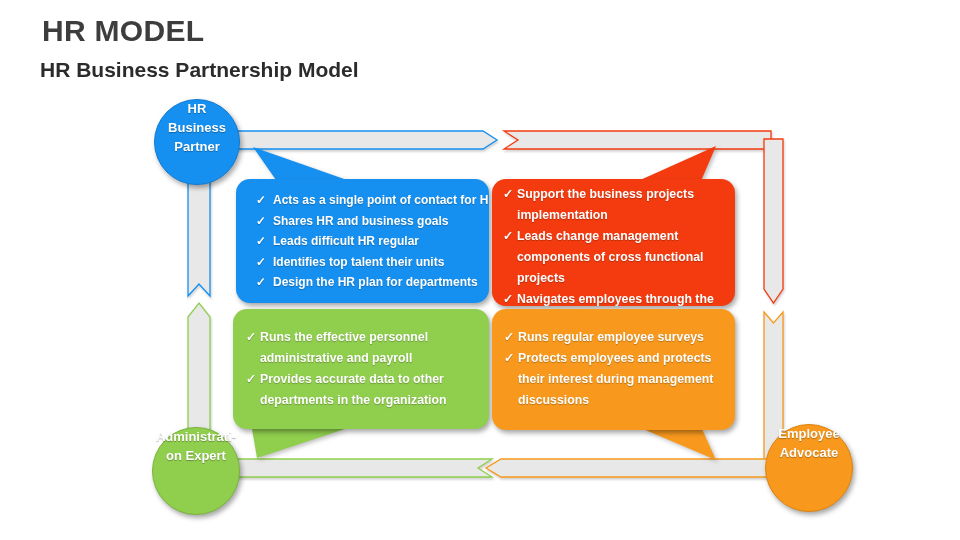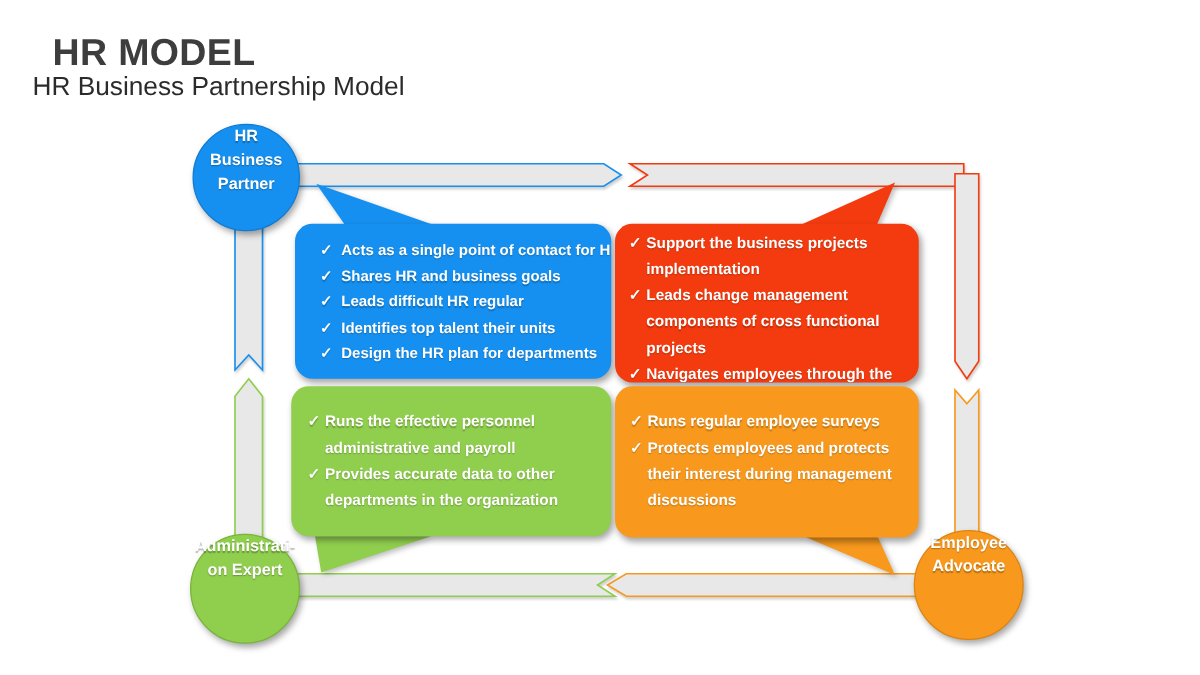--- a/index.html
+++ b/index.html
@@ -5,25 +5,24 @@
   * { margin:0; padding:0; box-sizing:border-box; }
   html,body { background:#888; }
   .slide {
     position:relative; width:960px; height:540px; background:#ffffff;
     overflow:hidden; font-family:"Liberation Sans", sans-serif;
   }
   .title {
     position:absolute; left:42px; top:14px;
     font-size:30px; font-weight:bold; color:var(--title-text);
     letter-spacing:0.3px;
-    margin-top:12px;
   }
   .subtitle {
-    position:absolute; left:26px; top:58px;
-    font-size:21px; font-weight:normal; color:var(--subtitle-text);
+    position:absolute; left:40px; top:58px;
+    font-size:21px; font-weight:bold; color:var(--subtitle-text);
   }
   svg.connectors { position:absolute; left:0; top:0; }
   .band { fill:var(--band); stroke-width:1.3px; filter:drop-shadow(1px 2px 1px rgba(0,0,0,0.18)); }
   .band.b-blue   { stroke:var(--blue); }
   .band.b-red    { stroke:var(--red); }
   .band.b-green  { stroke:var(--green); }
   .band.b-orange { stroke:var(--orange); }
   .tail { filter:drop-shadow(2px 2px 2px rgba(0,0,0,0.25)); }
   .tail.t-blue   { fill:var(--blue); }
   .tail.t-red    { fill:var(--red); }
@@ -34,21 +33,21 @@
     position:absolute; border-radius:50%;
     display:flex; align-items:flex-start; justify-content:center; text-align:center;
     color:#fff; font-weight:bold; font-size:13px; line-height:1.45;
     box-shadow:2px 3px 5px rgba(0,0,0,0.35);
     text-shadow:0 1px 1px rgba(0,0,0,0.3);
   }
   .circle span { white-space:pre-line; }
   .circle.c-blue   { left:154px; top:99px;  width:86px; height:86px; background:var(--blue);   border:1.5px solid var(--blue-dark); }
   .circle.c-red    { left:728px; top:95px;  width:87px; height:87px; background:var(--red);    border:1.5px solid var(--red-dark); }
   .circle.c-green  { left:152px; top:427px; width:88px; height:88px; background:var(--green);  border:1.5px solid var(--green-dark); }
-  .circle.c-orange { left:731px; top:424px; width:88px; height:88px; background:var(--orange); border:1.5px solid var(--orange-dark); }
+  .circle.c-orange { left:765px; top:424px; width:88px; height:88px; background:var(--orange); border:1.5px solid var(--orange-dark); }
 
   .callout {
     position:absolute; border-radius:14px; overflow:hidden;
     box-shadow:2px 3px 5px rgba(0,0,0,0.35);
     color:#fff; font-weight:bold;
     text-shadow:0 1px 1px rgba(0,0,0,0.25);
   }
   .callout ul { list-style:none; }
   .callout li { position:relative; }
   .callout .check { position:absolute; left:0; top:0; }

